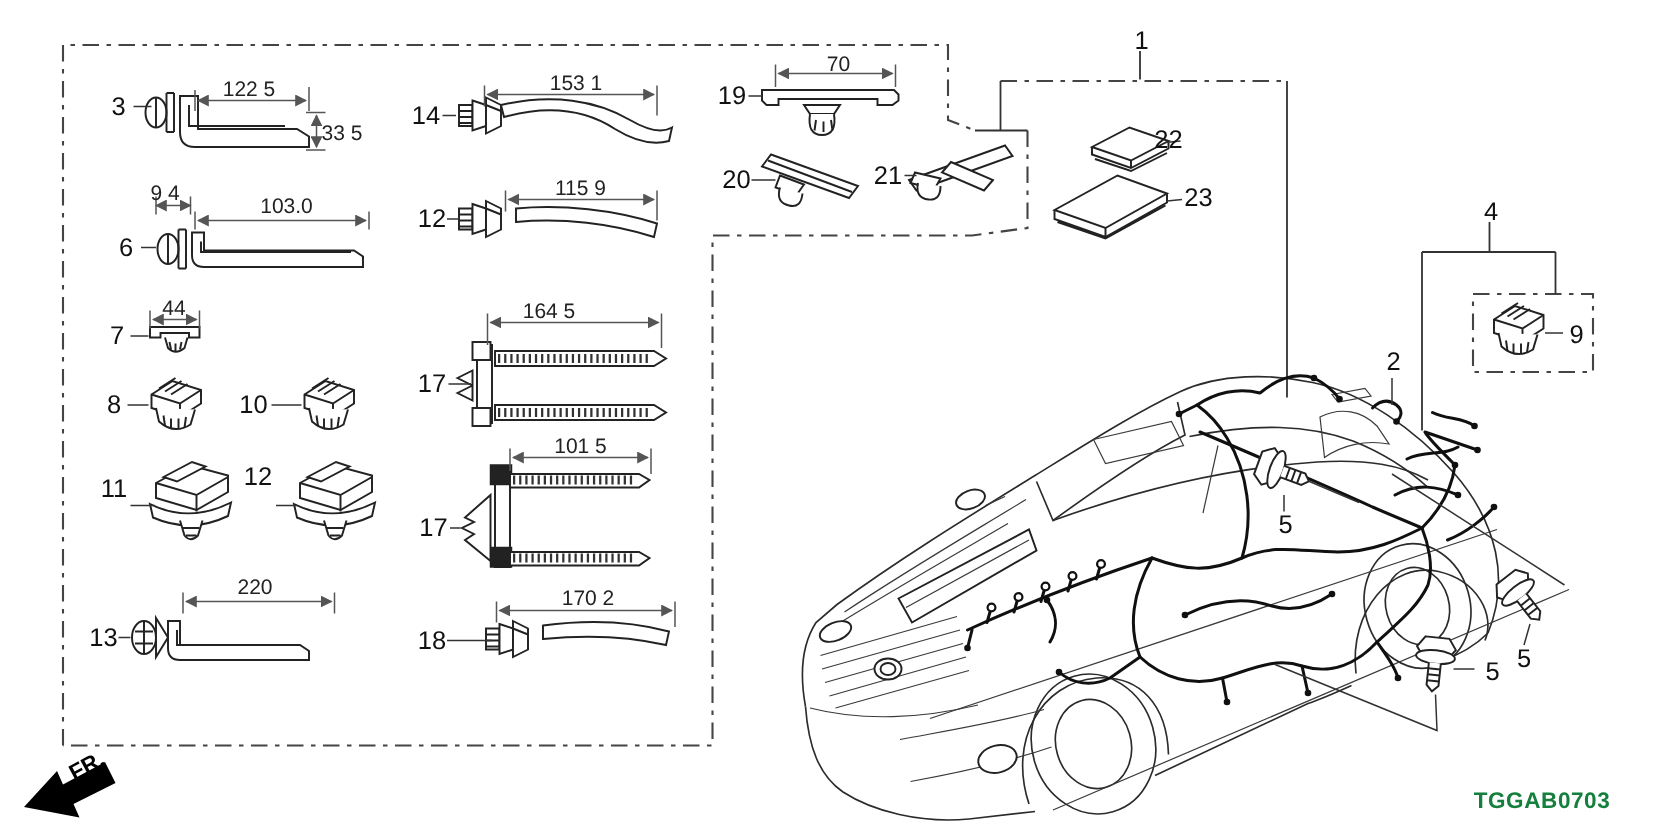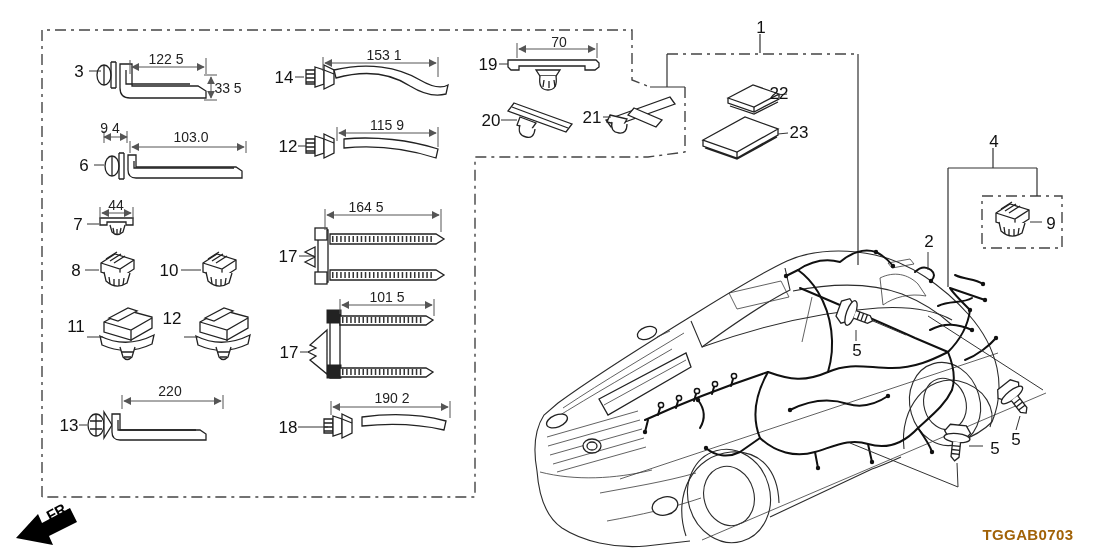--- a/index.html
+++ b/index.html
@@ -14,21 +14,21 @@
   .car{fill:none;stroke:#2b2b2b;stroke-width:1.1;}
   .carl{fill:none;stroke:#3a3a3a;stroke-width:0.8;}
   .h{fill:none;stroke:#101010;stroke-width:2;stroke-linecap:round;stroke-linejoin:round;}
   .hd{fill:#101010;stroke:none;}
   .hc{fill:#fff;stroke:#101010;stroke-width:1.5;}
   .corr{stroke:#333;stroke-width:6;stroke-dasharray:1.5 2.6;fill:none;}
   .lead{stroke:#333;stroke-width:1;fill:none;}
   .lbl{position:absolute;font-size:17px;line-height:1;color:#111;
        transform:translate(-50%,-50%);white-space:nowrap;}
   .dimt{font-size:14px;color:#222;}
-  .code{position:absolute;font-size:15px;color:#a16207;letter-spacing:.4px;
+  .code{position:absolute;font-size:15px;color:#15803d;letter-spacing:.4px;
         transform:translate(-50%,-50%);font-weight:bold;white-space:nowrap;}
   .fr{position:absolute;font-size:15px;font-weight:bold;color:#000;
       transform:translate(-50%,-50%) rotate(-28deg);white-space:nowrap;}
 </style>
 </head>
 <body>
 
 <div id="stage">
 <svg id="linework" width="1108" height="554" viewBox="0 0 1108 554">
   <defs>
@@ -322,18 +322,18 @@
 <span class="lbl dimt" style="left:166px;top:59px">122 5</span>
 <span class="lbl dimt" style="left:228px;top:88px">33 5</span>
 <span class="lbl dimt" style="left:110px;top:128px">9 4</span>
 <span class="lbl dimt" style="left:191px;top:137px">103.0</span>
 <span class="lbl dimt" style="left:116px;top:205px">44</span>
 <span class="lbl dimt" style="left:170px;top:391px">220</span>
 <span class="lbl dimt" style="left:384px;top:55px">153 1</span>
 <span class="lbl dimt" style="left:387px;top:125px">115 9</span>
 <span class="lbl dimt" style="left:366px;top:207px">164 5</span>
 <span class="lbl dimt" style="left:387px;top:297px">101 5</span>
-<span class="lbl dimt" style="left:392px;top:398px">190 2</span>
+<span class="lbl dimt" style="left:392px;top:398px">170 2</span>
 <span class="lbl dimt" style="left:559px;top:42px">70</span>
 
 <span class="code" style="left:1028px;top:534px">TGGAB0703</span>
 <span class="fr" style="left:58px;top:511px">FR.</span>
 </div>
 
 </body></html>

